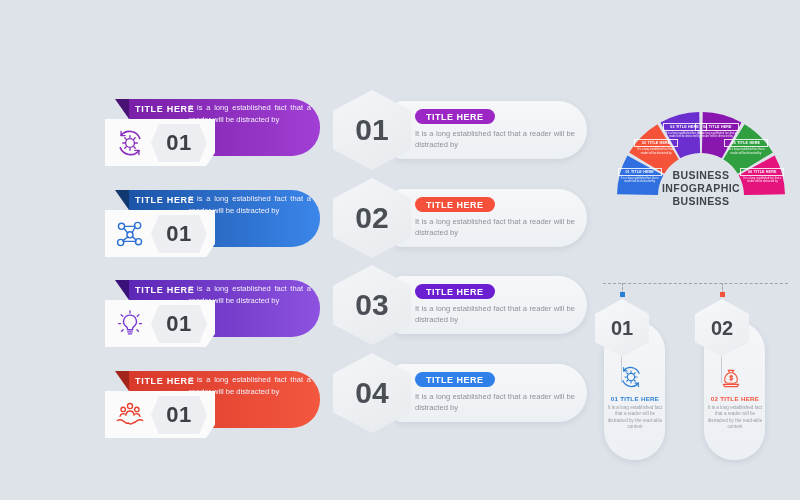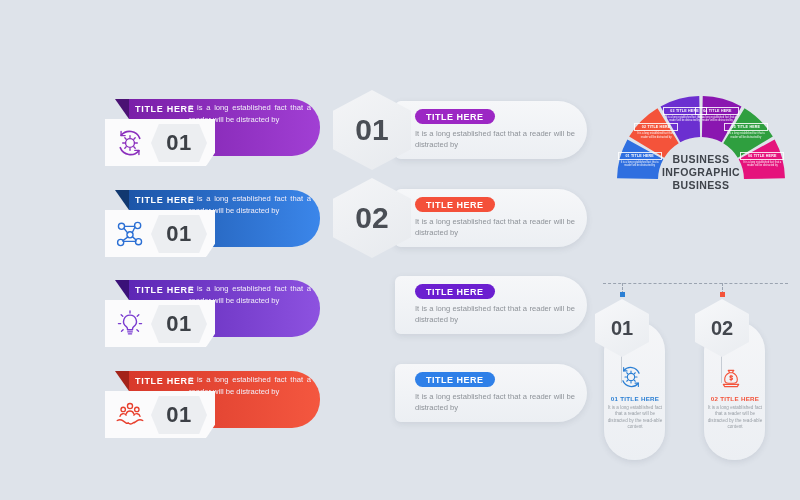--- a/index.html
+++ b/index.html
@@ -68,21 +68,21 @@
     padding:0 11px;border-radius:9px;
     display:flex;align-items:center;
     color:#fff;font-size:9px;font-weight:bold;letter-spacing:.5px;
   }
   .mrow .mbody{
     position:absolute;left:20px;top:27px;width:160px;
     color:#8d9298;font-size:7.6px;line-height:11px;text-align:justify;
   }
 
   
-  .donut{position:absolute;left:572px;top:60px;width:172px;height:128px;}
+  .donut{position:absolute;left:572px;top:76px;width:172px;height:128px;}
   .donut svg{position:absolute;left:0;top:0;}
   .donutcenter{
     position:absolute;left:50%;top:112px;transform:translate(-50%,-50%);
     text-align:center;color:#3f444b;font-size:10.5px;font-weight:bold;
     line-height:13px;letter-spacing:.4px;width:100px;
   }
   .seglabel{position:absolute;width:44px;text-align:center;}
   .seglabel .st{
     color:#fff;font-size:3.6px;font-weight:bold;
     border:.5px solid rgba(255,255,255,.85);
@@ -211,26 +211,28 @@
       <div class="pill" style="background:#f4503a">TITLE HERE</div>
       <div class="mbody">It is a long established fact that a reader will be distracted by</div>
     </div>
     <div class="hex">02</div>
       </div>
       <div class="mrow" style="top: 265px;">
     <div class="card">
       <div class="pill" style="background:#6b1fd0">TITLE HERE</div>
       <div class="mbody">It is a long established fact that a reader will be distracted by</div>
     </div>
+    <div class="hex">03</div>
       </div>
       <div class="mrow" style="top: 353px;">
     <div class="card">
       <div class="pill" style="background:#2f80e8">TITLE HERE</div>
       <div class="mbody">It is a long established fact that a reader will be distracted by</div>
     </div>
+    <div class="hex">04</div>
       </div>
     </div>
 
   <div class="donut">
     <svg id="donut-svg" width="172" height="128" viewBox="0 0 172 128">
         <path d="M2.0184225881129834 118.24083672979802 A84 84 0 0 1 12.390238876315465 79.53269137545591 L48.318812758113864 99.28459201362624 A43 43 0 0 0 43.009430610581646 119.09947594501566 Z" fill="#2f6fe0"></path>
         <path d="M14.149402146517446 76.48573121265707 A84 84 0 0 1 42.48573121265706 48.149402146517446 L63.724838596955394 83.21933681309821 A43 43 0 0 0 49.21933681309822 97.72483859695541 Z" fill="#f4533a"></path>
         <path d="M45.53269137545591 46.390238876315465 A84 84 0 0 1 84.240836729798 36.01842258811298 L85.09947594501564 77.00943061058165 A43 43 0 0 0 65.28459201362624 82.31881275811386 Z" fill="#6b2fd0"></path>
         <path d="M87.759163270202 36.01842258811298 A84 84 0 0 1 126.46730862454407 46.39023887631545 L106.71540798637375 82.31881275811386 A43 43 0 0 0 86.90052405498436 77.00943061058165 Z" fill="#8a16b0"></path>
         <path d="M129.51426878734293 48.14940214651743 A84 84 0 0 1 157.85059785348255 76.48573121265707 L122.78066318690179 97.72483859695541 A43 43 0 0 0 108.27516140304459 83.21933681309821 Z" fill="#2f9f3f"></path>

